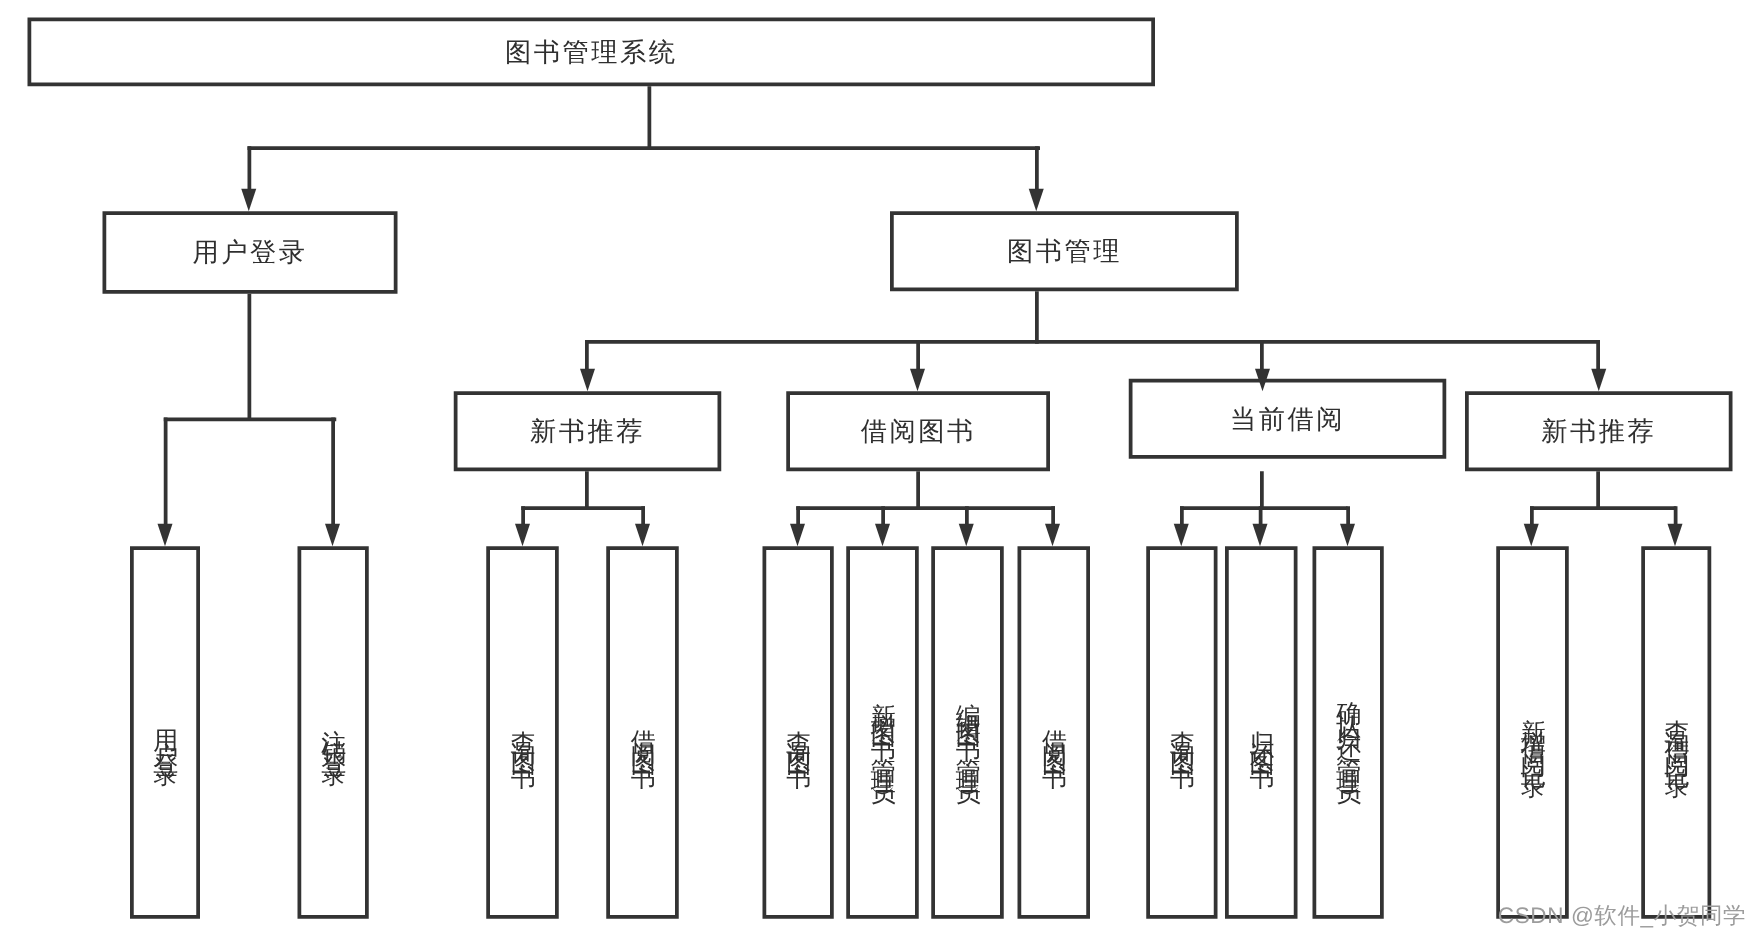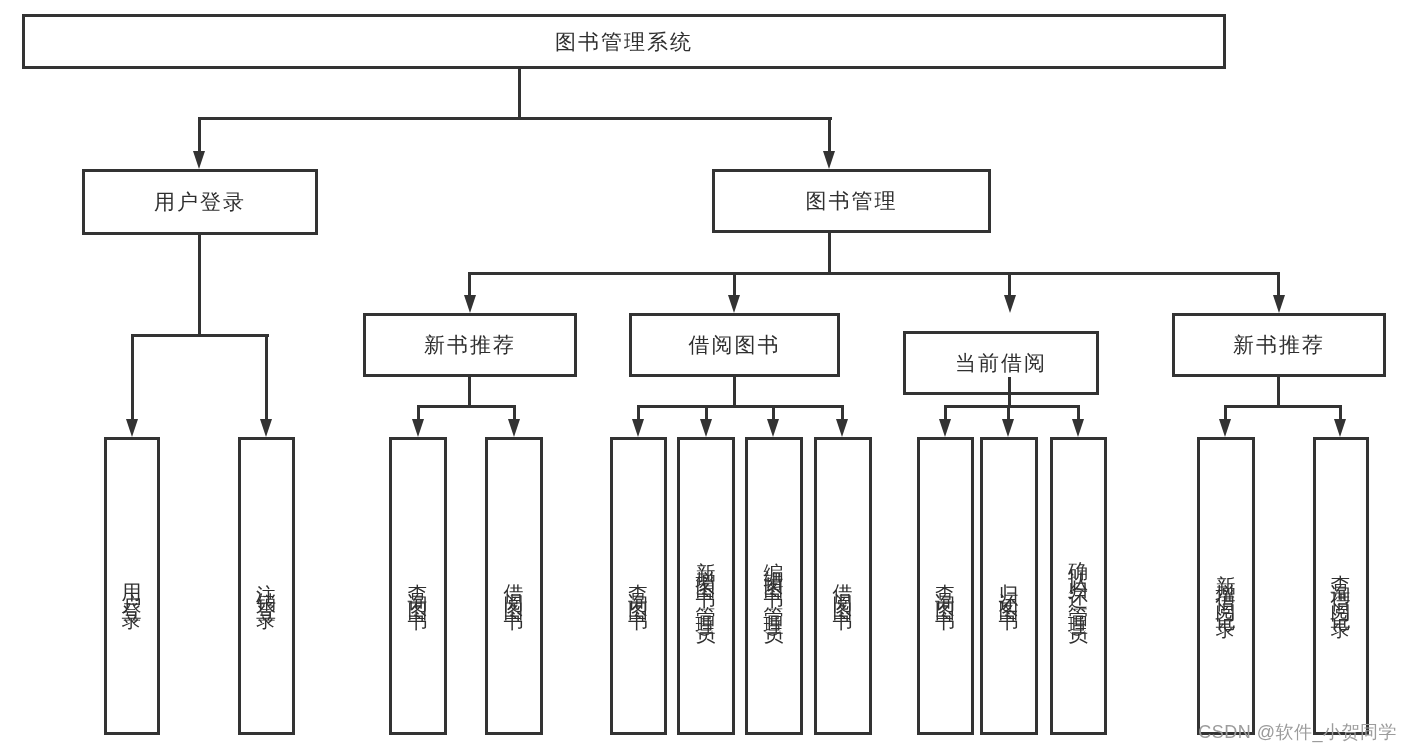--- a/index.html
+++ b/index.html
@@ -54,38 +54,38 @@
     font-size:18px;
     color:#9c9c9c;
     letter-spacing:0.5px;
   }
 </style>
 </head>
 <body>
 
 <div id="canvas">
 
-  <div class="node" style="left:22px;top:14px;width:1204px;height:55px;">
+  <div class="node" style="left:22px;top:14px;width:902px;height:55px;">
     <span>图书管理系统</span>
   </div>
 
   <div class="node" style="left:82px;top:169px;width:236px;height:66px;">
     <span>用户登录</span>
   </div>
   <div class="node" style="left:712px;top:169px;width:279px;height:64px;">
     <span>图书管理</span>
   </div>
 
   <div class="node" style="left:363px;top:313px;width:214px;height:64px;">
     <span>新书推荐</span>
   </div>
   <div class="node" style="left:629px;top:313px;width:211px;height:64px;">
     <span>借阅图书</span>
   </div>
-  <div class="node" style="left:903px;top:331px;width:196px;height:64px;">
+  <div class="node" style="left:903px;top:303px;width:254px;height:64px;">
     <span>当前借阅</span>
   </div>
   <div class="node" style="left:1172px;top:313px;width:214px;height:64px;">
     <span>新书推荐</span>
   </div>
 
   <div class="leaf" style="left:104px;width:56px;">
     <span>用户登录</span>
   </div>
   <div class="leaf" style="left:238px;width:57px;">

